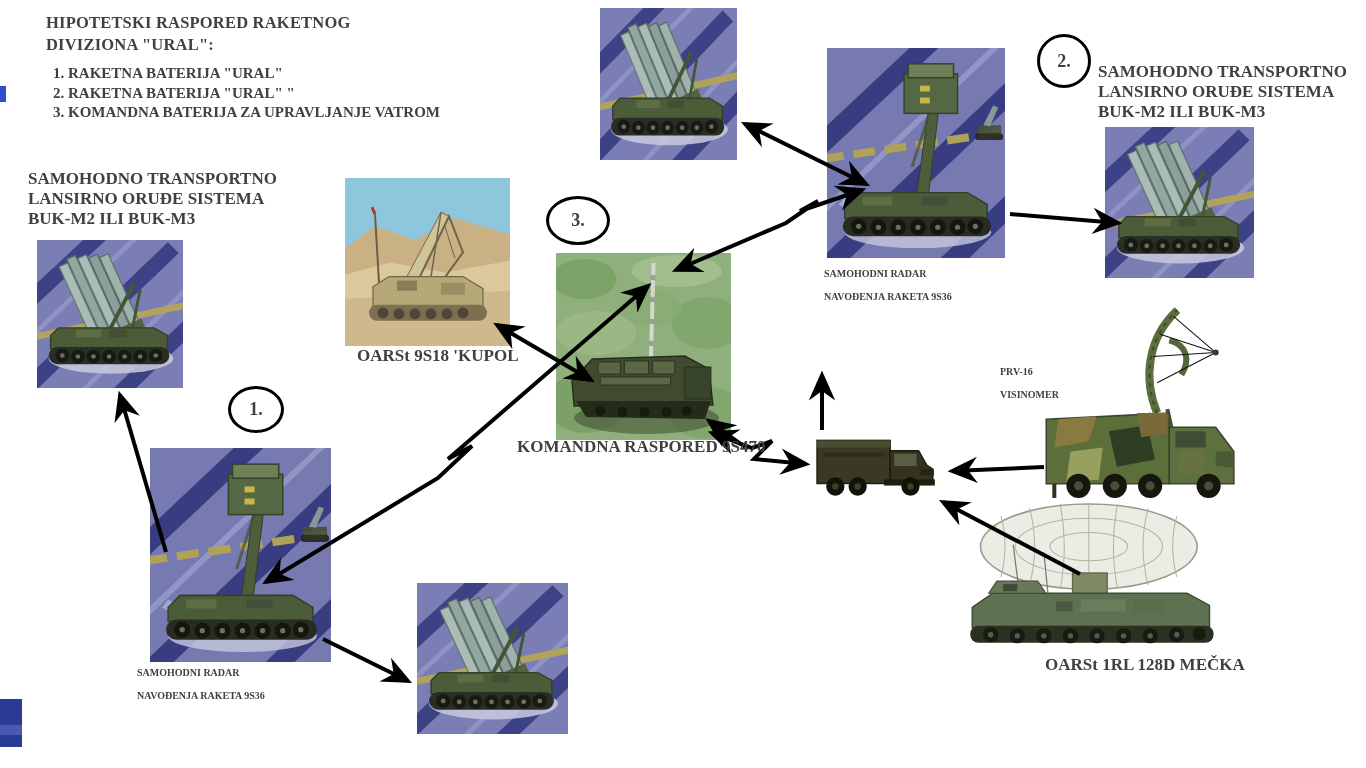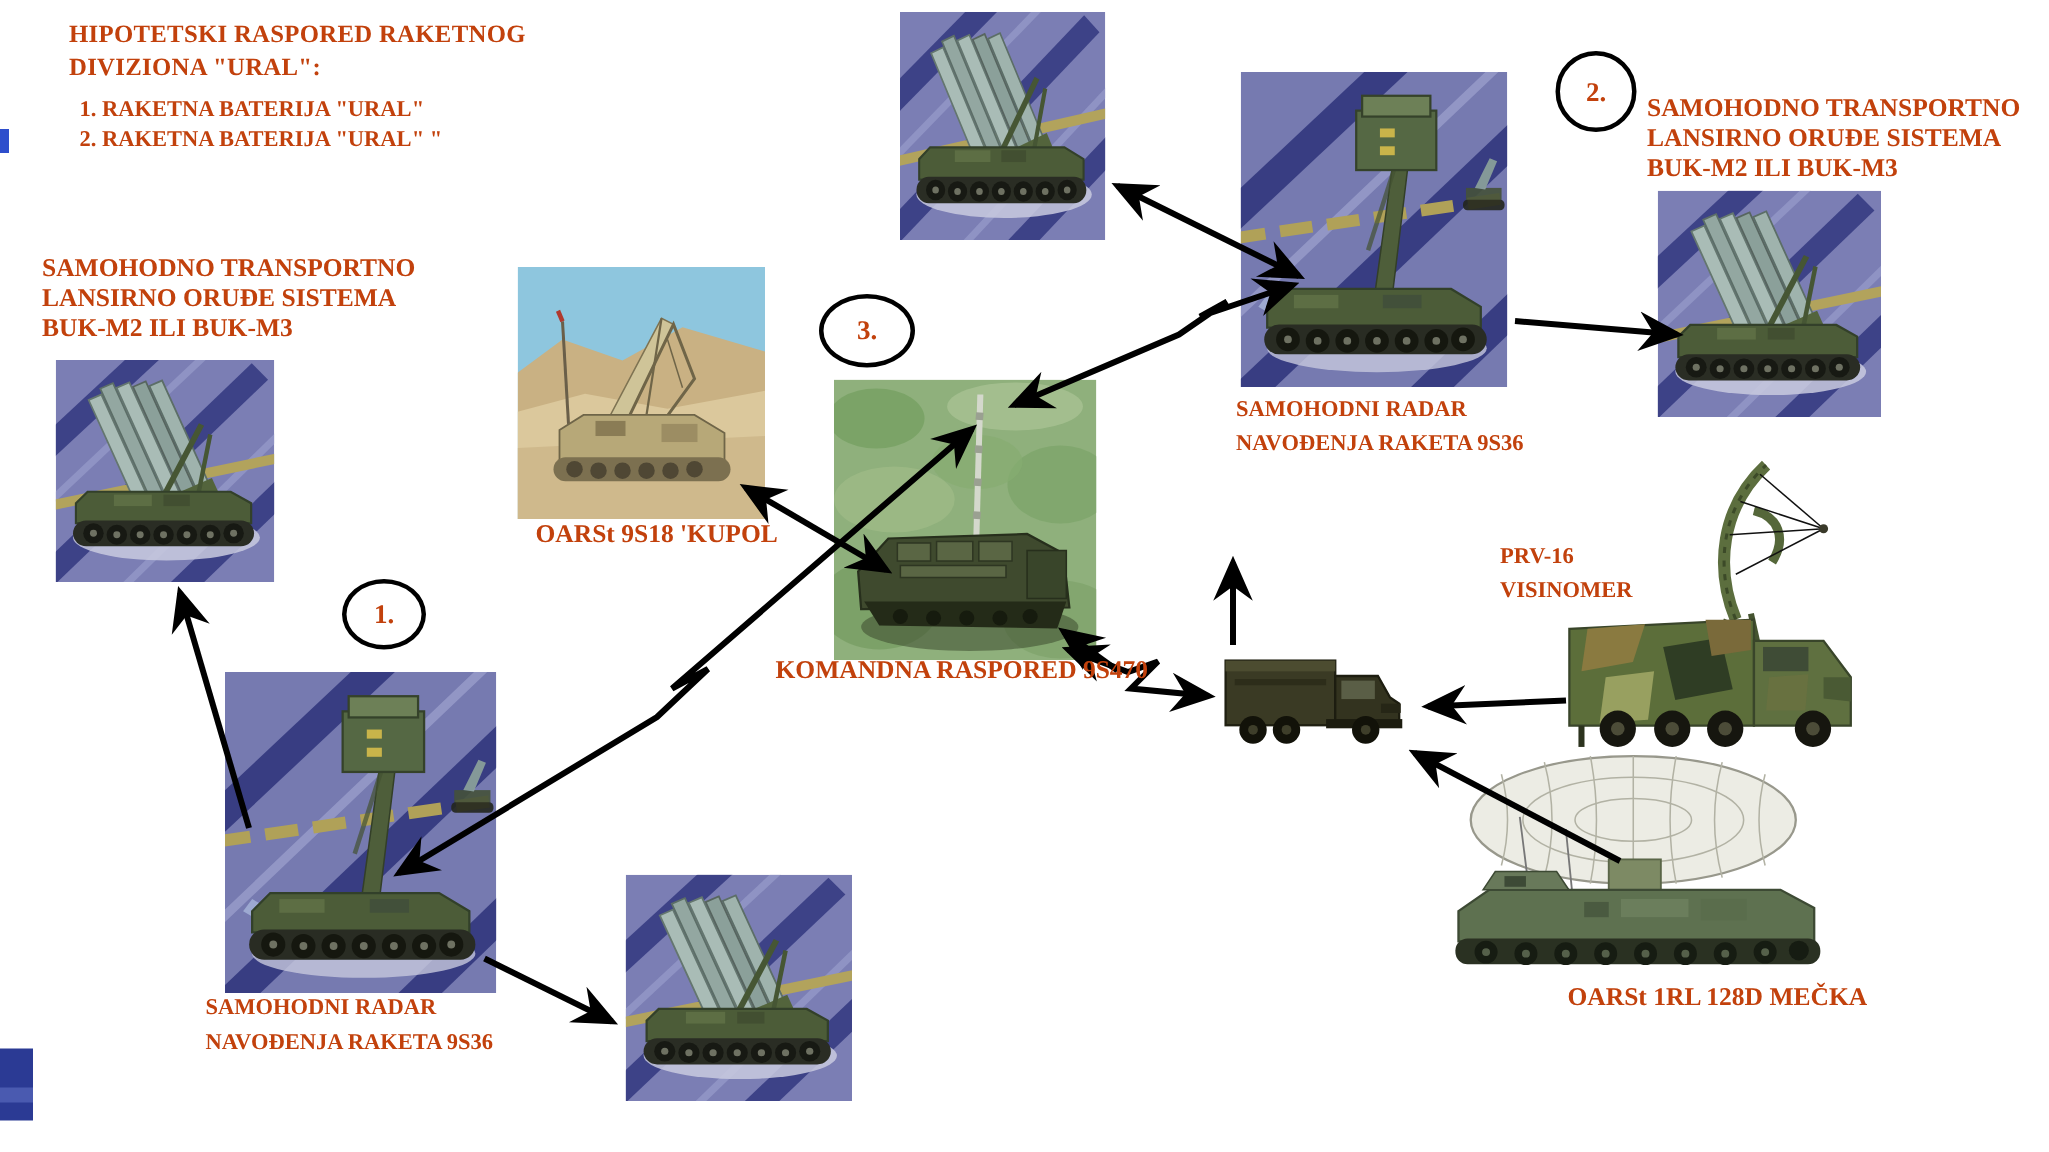--- a/index.html
+++ b/index.html
@@ -1,22 +1,22 @@
 <!DOCTYPE html>
 <html><head>
 <meta charset="utf-8">
 <style>
   html,body{margin:0;padding:0;background:#fff;}
   .stage{position:relative;width:1366px;height:768px;background:#ffffff;overflow:hidden;
-         font-family:"Liberation Serif","DejaVu Serif",serif;color:#c2410c;}
+         font-family:"Liberation Serif","DejaVu Serif",serif;color:#404040;}
   .txt{position:absolute;font-weight:bold;white-space:nowrap;z-index:6;}
   .title{font-size:16.5px;line-height:22px;letter-spacing:.2px;}
   .legend{font-size:15px;line-height:19.5px;}
   .lbl{font-size:17px;line-height:20px;}
-  .lbl2{font-size:15px;line-height:23px;}
+  .lbl2{font-size:10px;line-height:23px;}
   .badge{position:absolute;border:3px solid #000;border-radius:50%;display:flex;
          align-items:center;justify-content:center;font-weight:bold;font-size:18px;
          background:#fff0;z-index:7;}
   .photo{position:absolute;overflow:hidden;z-index:2;}
   .photo svg{display:block;width:100%;height:100%;}
   .art{position:absolute;z-index:2;}
   .art svg{display:block;width:100%;height:100%;}
   #arrows{position:absolute;left:0;top:0;width:1366px;height:768px;z-index:5;pointer-events:none;}
   .frag{position:absolute;z-index:1;}
 </style>
@@ -123,20 +123,21 @@
   </svg>
 
   <div class="txt title" style="left:46px;top:12px;">
     <div>HIPOTETSKI RASPORED RAKETNOG</div>
     <div>DIVIZIONA "URAL":</div>
   </div>
 
   <div class="txt legend" style="left:53px;top:64px;">
     <div>1. RAKETNA BATERIJA "URAL"</div>
     <div>2. RAKETNA BATERIJA "URAL" "</div>
+    <div>3. KOMANDNA BATERIJA ZA UPRAVLJANJE VATROM</div>
   </div>
 
   <div class="txt lbl" style="left:28px;top:169px;">
     <div>SAMOHODNO TRANSPORTNO</div>
     <div>LANSIRNO ORUĐE SISTEMA</div>
     <div>BUK-M2 ILI BUK-M3</div>
   </div>
 
   <div class="txt lbl" style="left:1098px;top:62px;">
     <div>SAMOHODNO TRANSPORTNO</div>

